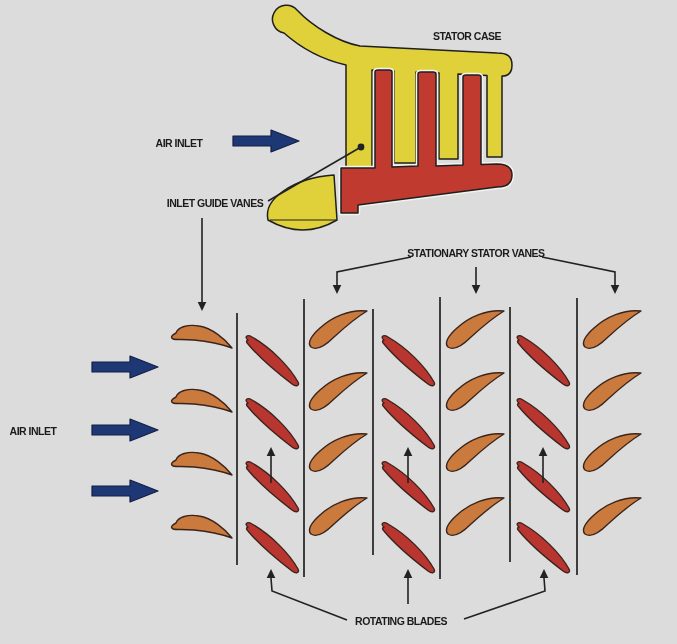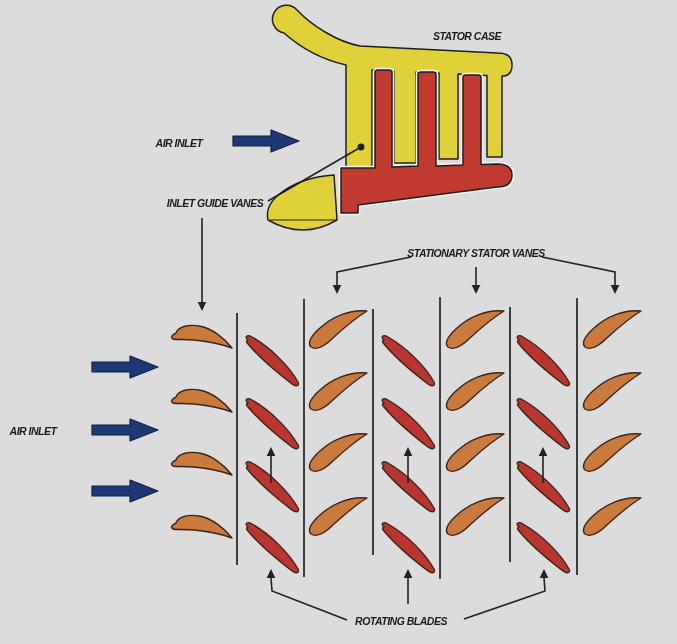--- a/index.html
+++ b/index.html
@@ -1,16 +1,16 @@
 <!DOCTYPE html>
 <html><head>
 <meta charset="utf-8">
 <style>
   html,body{margin:0;padding:0;background:#dcdcdc;}
-  .stage{position:relative;width:677px;height:644px;background:#dcdcdc;overflow:hidden;font-style:italic;}
+  .stage{position:relative;width:677px;height:644px;background:#dcdcdc;overflow:hidden;}
   svg{display:block;}
   svg text{
     font-family:"Liberation Sans","DejaVu Sans",sans-serif;
     font-weight:bold;
     font-size:10.5px;
     letter-spacing:-0.5px;
     fill:#1b1b1b;
   }
 </style>
 </head>

